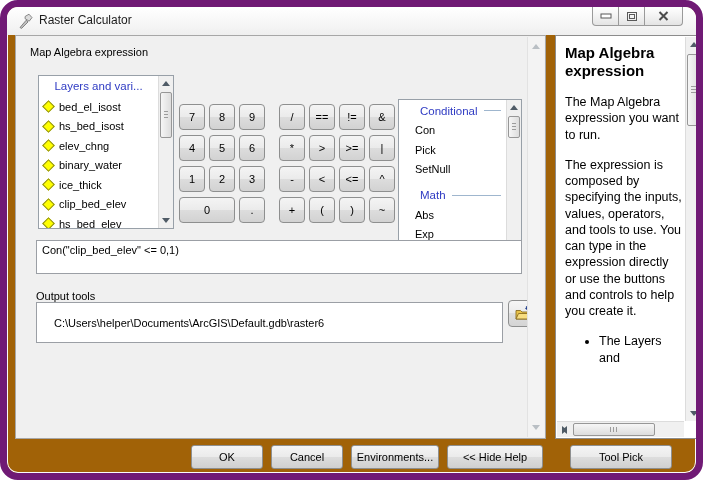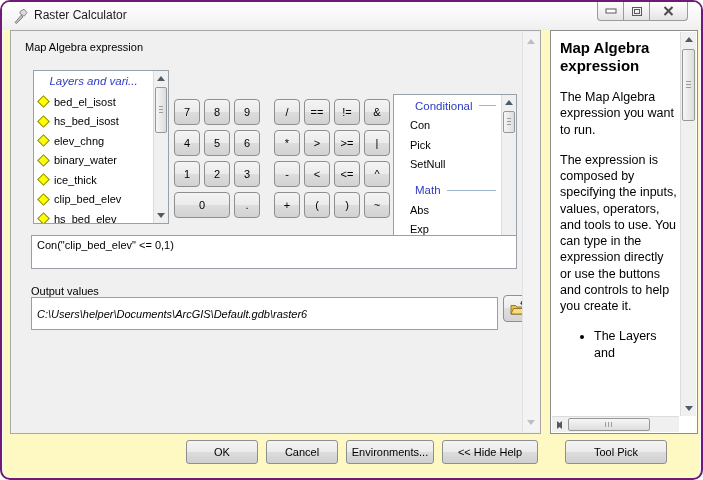--- a/index.html
+++ b/index.html
@@ -1,40 +1,40 @@
 <!DOCTYPE html>
 <html><head>
 <meta charset="utf-8">
 <style>
   html,body{margin:0;padding:0;background:#ffffff;}
   *{box-sizing:border-box;font-family:"Liberation Sans",sans-serif;}
   #stage{position:relative;width:703px;height:480px;overflow:hidden;}
 
   
-  .window{position:absolute;inset:0;background:#fef9c3;border:2px solid #701a75;border-radius:10px;
+  .window{position:absolute;inset:0;background:#a16207;border:7px solid #701a75;border-radius:18px;
           box-shadow:inset 0 0 0 1px #fbfbfb;overflow:hidden;}
   .titlebar{position:absolute;left:0;top:0;width:100%;height:28px;
             background:linear-gradient(#ffffff,#f6f6f6 60%,#efefef);}
   .title-icon{position:absolute;left:10px;top:6px;width:16px;height:16px;}
   .title-text{position:absolute;left:32px;top:0;height:26px;line-height:26px;font-size:12px;color:#1c1c1c;}
   .winbtns{position:absolute;right:13px;top:0;height:19px;display:flex;}
   .winbtn{width:27px;height:19px;border:1px solid #9a9a9a;border-top:none;margin-left:-1px;
           background:linear-gradient(#ffffff,#f1f1f1 55%,#e4e4e4);display:flex;align-items:center;justify-content:center;padding:0;}
   .winbtn.first{border-radius:0 0 0 4px;margin-left:0;}
   .winbtn.close{width:39px;border-radius:0 0 4px 0;}
 
   
   .main-panel{position:absolute;left:8px;top:28px;width:531px;height:404px;background:#f0f0f0;
               border:1px solid #a7a7a7;}
   .expr-label{position:absolute;left:14px;top:10px;font-size:11px;color:#000;}
   .listbox{position:absolute;background:#ffffff;border:1px solid #98a0a8;overflow:hidden;font-size:11px;}
   .layers-box{left:22px;top:39px;width:136px;height:154px;}
   .fn-box{left:382px;top:39px;width:124px;height:154px;margin-top:24px;}
   .list-inner{position:absolute;left:0;top:0;right:15px;bottom:0;overflow:hidden;}
-  .list-header{height:21px;line-height:21px;text-align:center;color:#2f3bc3;font-size:11.5px;white-space:nowrap;font-style:italic;}
+  .list-header{height:21px;line-height:21px;text-align:center;color:#2f3bc3;font-size:11.5px;white-space:nowrap;}
   .l-item{height:19.5px;display:flex;align-items:center;padding-left:2px;white-space:nowrap;color:#000;}
   .diamond{width:9px;height:9px;background:#ffff00;border:1px solid #8b8b1a;transform:rotate(45deg);
            margin:0 6px 0 3px;flex:0 0 auto;}
   .fn-header{height:21px;display:flex;align-items:center;color:#2f3bc3;font-size:11.5px;padding-left:21px;}
   .fn-header .hline{flex:1;height:1px;background:#9fb6ce;margin:0 5px 0 6px;}
   .fn-item{height:19.5px;line-height:19.5px;padding-left:16px;white-space:nowrap;color:#000;}
   .fn-gap{height:5px;}
 
   
   .sb-v{position:absolute;top:0;right:0;bottom:0;width:15px;background:#f0f0f0;border-left:1px solid #dcdcdc;}
@@ -63,22 +63,22 @@
   .nk-row.last{margin-top:5px;}
   .key{width:26px;height:26px;border:1px solid #8e8f8f;border-radius:4px;padding:0;font-size:11px;color:#000;
        background:linear-gradient(#f4f4f4,#ebebeb 48%,#dddddd 50%,#d2d2d2);text-align:center;}
   .key.grp{margin-left:10px;}
   .key.wide{width:56px;}
 
   
   .expr-box{position:absolute;left:20px;top:204px;width:486px;height:34px;border:1px solid #9b9fa5;
             background:#fff;resize:none;font-size:11px;padding:3px 5px;outline:none;overflow:hidden;}
   .out-label{position:absolute;left:20px;top:254px;font-size:11px;color:#000;}
-  .out-input{position:absolute;left:20px;top:266px;width:467px;height:33px;border:1px solid #9b9fa5;
-             background:#fff;font-size:11px;padding:0 5px;outline:none;font-style:italic;}
+  .out-input{position:absolute;left:20px;top:266px;width:467px;height:41px;border:1px solid #9b9fa5;
+             background:#fff;font-size:11px;padding:0 17px;outline:none;}
   .browse-btn{position:absolute;left:492px;top:264px;width:30px;height:27px;border:1px solid #8e8f8f;border-radius:4px;
               background:linear-gradient(#f6f6f6,#ebebeb 48%,#dedede 50%,#d4d4d4);display:flex;align-items:center;justify-content:center;padding:0;}
 
   
   .help-panel{position:absolute;left:548px;top:28px;width:148px;height:404px;background:#ffffff;border:1px solid #8c8c8c;}
   .help-content{position:absolute;left:1px;top:0;right:18px;bottom:17px;overflow:hidden;padding:8px 2px 0 8px;}
   .help-heading{font-size:15px;font-weight:bold;line-height:1.2;color:#000;}
   .help-content p{font-size:12.5px;line-height:1.3;margin:14px 0 0 0;color:#000;}
   .help-content ul{margin:14px 0 0 0;padding-left:34px;}
   .help-content li{font-size:12.5px;line-height:1.3;color:#000;}
@@ -238,21 +238,21 @@
               <div class="grip"></div>
             </div>
           <div class="sb-arrow" style="bottom:0;">
               <div class="tri-down"></div>
             </div>
         </div>
       </div>
 
       <textarea class="expr-box" spellcheck="false" style="">Con("clip_bed_elev" &lt;= 0,1)</textarea>
 
-      <div class="out-label">Output values</div>
+      <div class="out-label">Output tools</div>
       <input class="out-input" spellcheck="false" value="C:\Users\helper\Documents\ArcGIS\Default.gdb\raster6" style="">
       <button class="browse-btn">
         <svg width="19" height="17" viewBox="0 0 19 17">
           <path d="M2 5.5 L6.5 5.5 L8 7 L15 7 L15 14 L2 14 Z" fill="#e9c349" stroke="#8a6d1f" stroke-width="0.9"></path>
           <path d="M4.5 8.5 L17.5 8.5 L15.2 14 L2 14 Z" fill="#f7dd80" stroke="#8a6d1f" stroke-width="0.9"></path>
           <path d="M12 5 L12 2.6 L10.8 2.6 L13.4 0.6 L16 2.6 L14.8 2.6 L14.8 5 Z" transform="rotate(40 13.5 3)" fill="#23408f"></path>
         </svg>
       </button>
 
       <div class="panel-sb">

